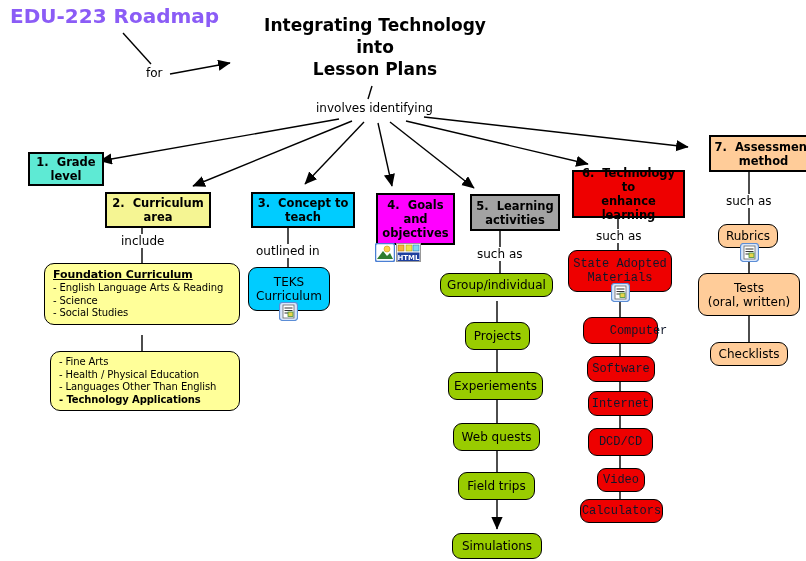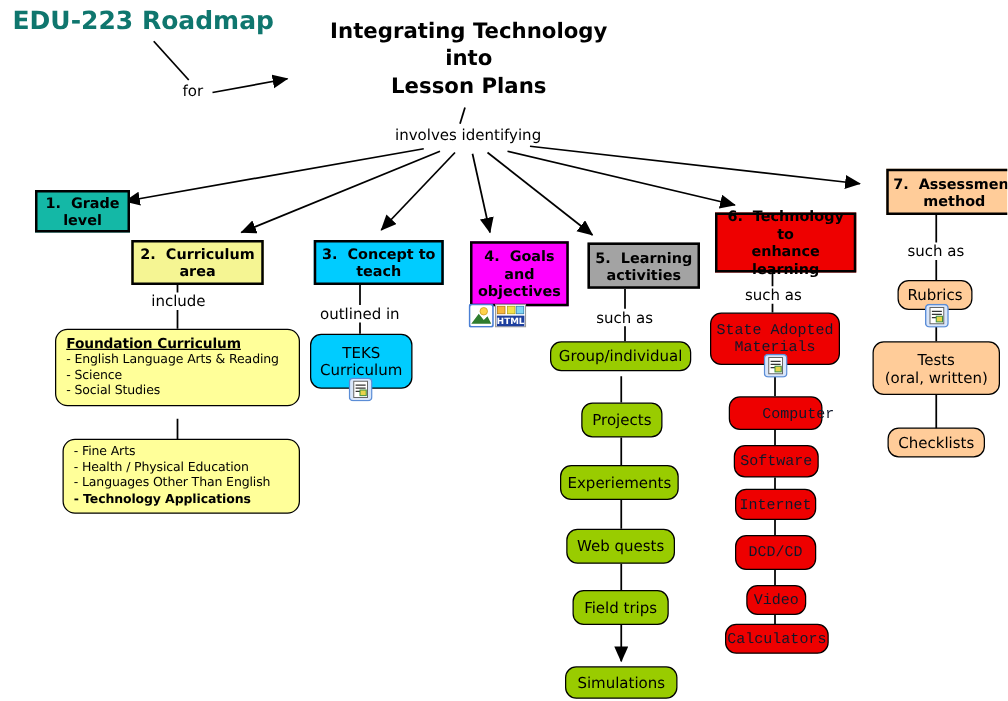--- a/index.html
+++ b/index.html
@@ -1,33 +1,33 @@
 <!DOCTYPE html>
 <html><head>
 <meta charset="utf-8">
 <style>
   html,body{margin:0;padding:0;background:#fff;}
   .canvas{position:relative;width:806px;height:561px;background:#ffffff;overflow:hidden;
           font-family:"DejaVu Sans","Liberation Sans",sans-serif;color:#000;}
   .wires{position:absolute;left:0;top:0;z-index:0;}
   .txt{position:absolute;z-index:2;}
-  #roadmap-title{left:10px;top:4px;font-size:20px;font-weight:bold;color:#0f766e;}
+  #roadmap-title{left:10px;top:4px;font-size:20px;font-weight:bold;color:#8b5cf6;}
   #main-title{left:240px;top:14px;width:270px;text-align:center;font-size:17px;font-weight:bold;line-height:22px;white-space:pre-wrap;}
   .linklabel{position:absolute;z-index:2;background:#ffffff;font-size:12px;padding:0 3px;line-height:14px;}
   #label-for{left:143px;top:66px;}
   #label-identify{left:313px;top:101px;}
   #link-include{left:118px;top:234px;}
   #link-outlined{left:253px;top:244px;}
   #link-suchas-5{left:474px;top:247px;}
   #link-suchas-6{left:593px;top:229px;}
   #link-suchas-7{left:723px;top:194px;}
 
   .node{position:absolute;z-index:1;border:2px solid #000;display:flex;align-items:center;justify-content:center;
         text-align:center;font-weight:bold;font-size:11.5px;line-height:14px;white-space:pre-wrap;box-sizing:border-box;margin-left:15px;}
-  #node-grade{left:13px;top:152px;width:76px;height:34px;background:#14b8a6;}
+  #node-grade{left:13px;top:152px;width:76px;height:34px;background:#5eead4;}
   #node-curriculum{left:90px;top:192px;width:106px;height:36px;background:#f5f593;}
   #node-concept{left:236px;top:192px;width:104px;height:36px;background:#00ccff;}
   #node-goals{left:361px;top:193px;width:79px;height:52px;background:#ff00ff;}
   #node-learning{left:455px;top:194px;width:90px;height:37px;background:#a3a3a3;}
   #node-technology{left:557px;top:170px;width:113px;height:48px;background:#ee0000;}
   #node-assessment{left:694px;top:135px;width:109px;height:37px;background:#ffcc99;}
 
   .item{position:absolute;z-index:1;border:1.5px solid #000;border-radius:9px;display:flex;align-items:center;justify-content:center;
         text-align:center;font-size:12px;line-height:14px;white-space:pre-wrap;box-sizing:border-box;}
   .green-item{background:#99cc00;}

